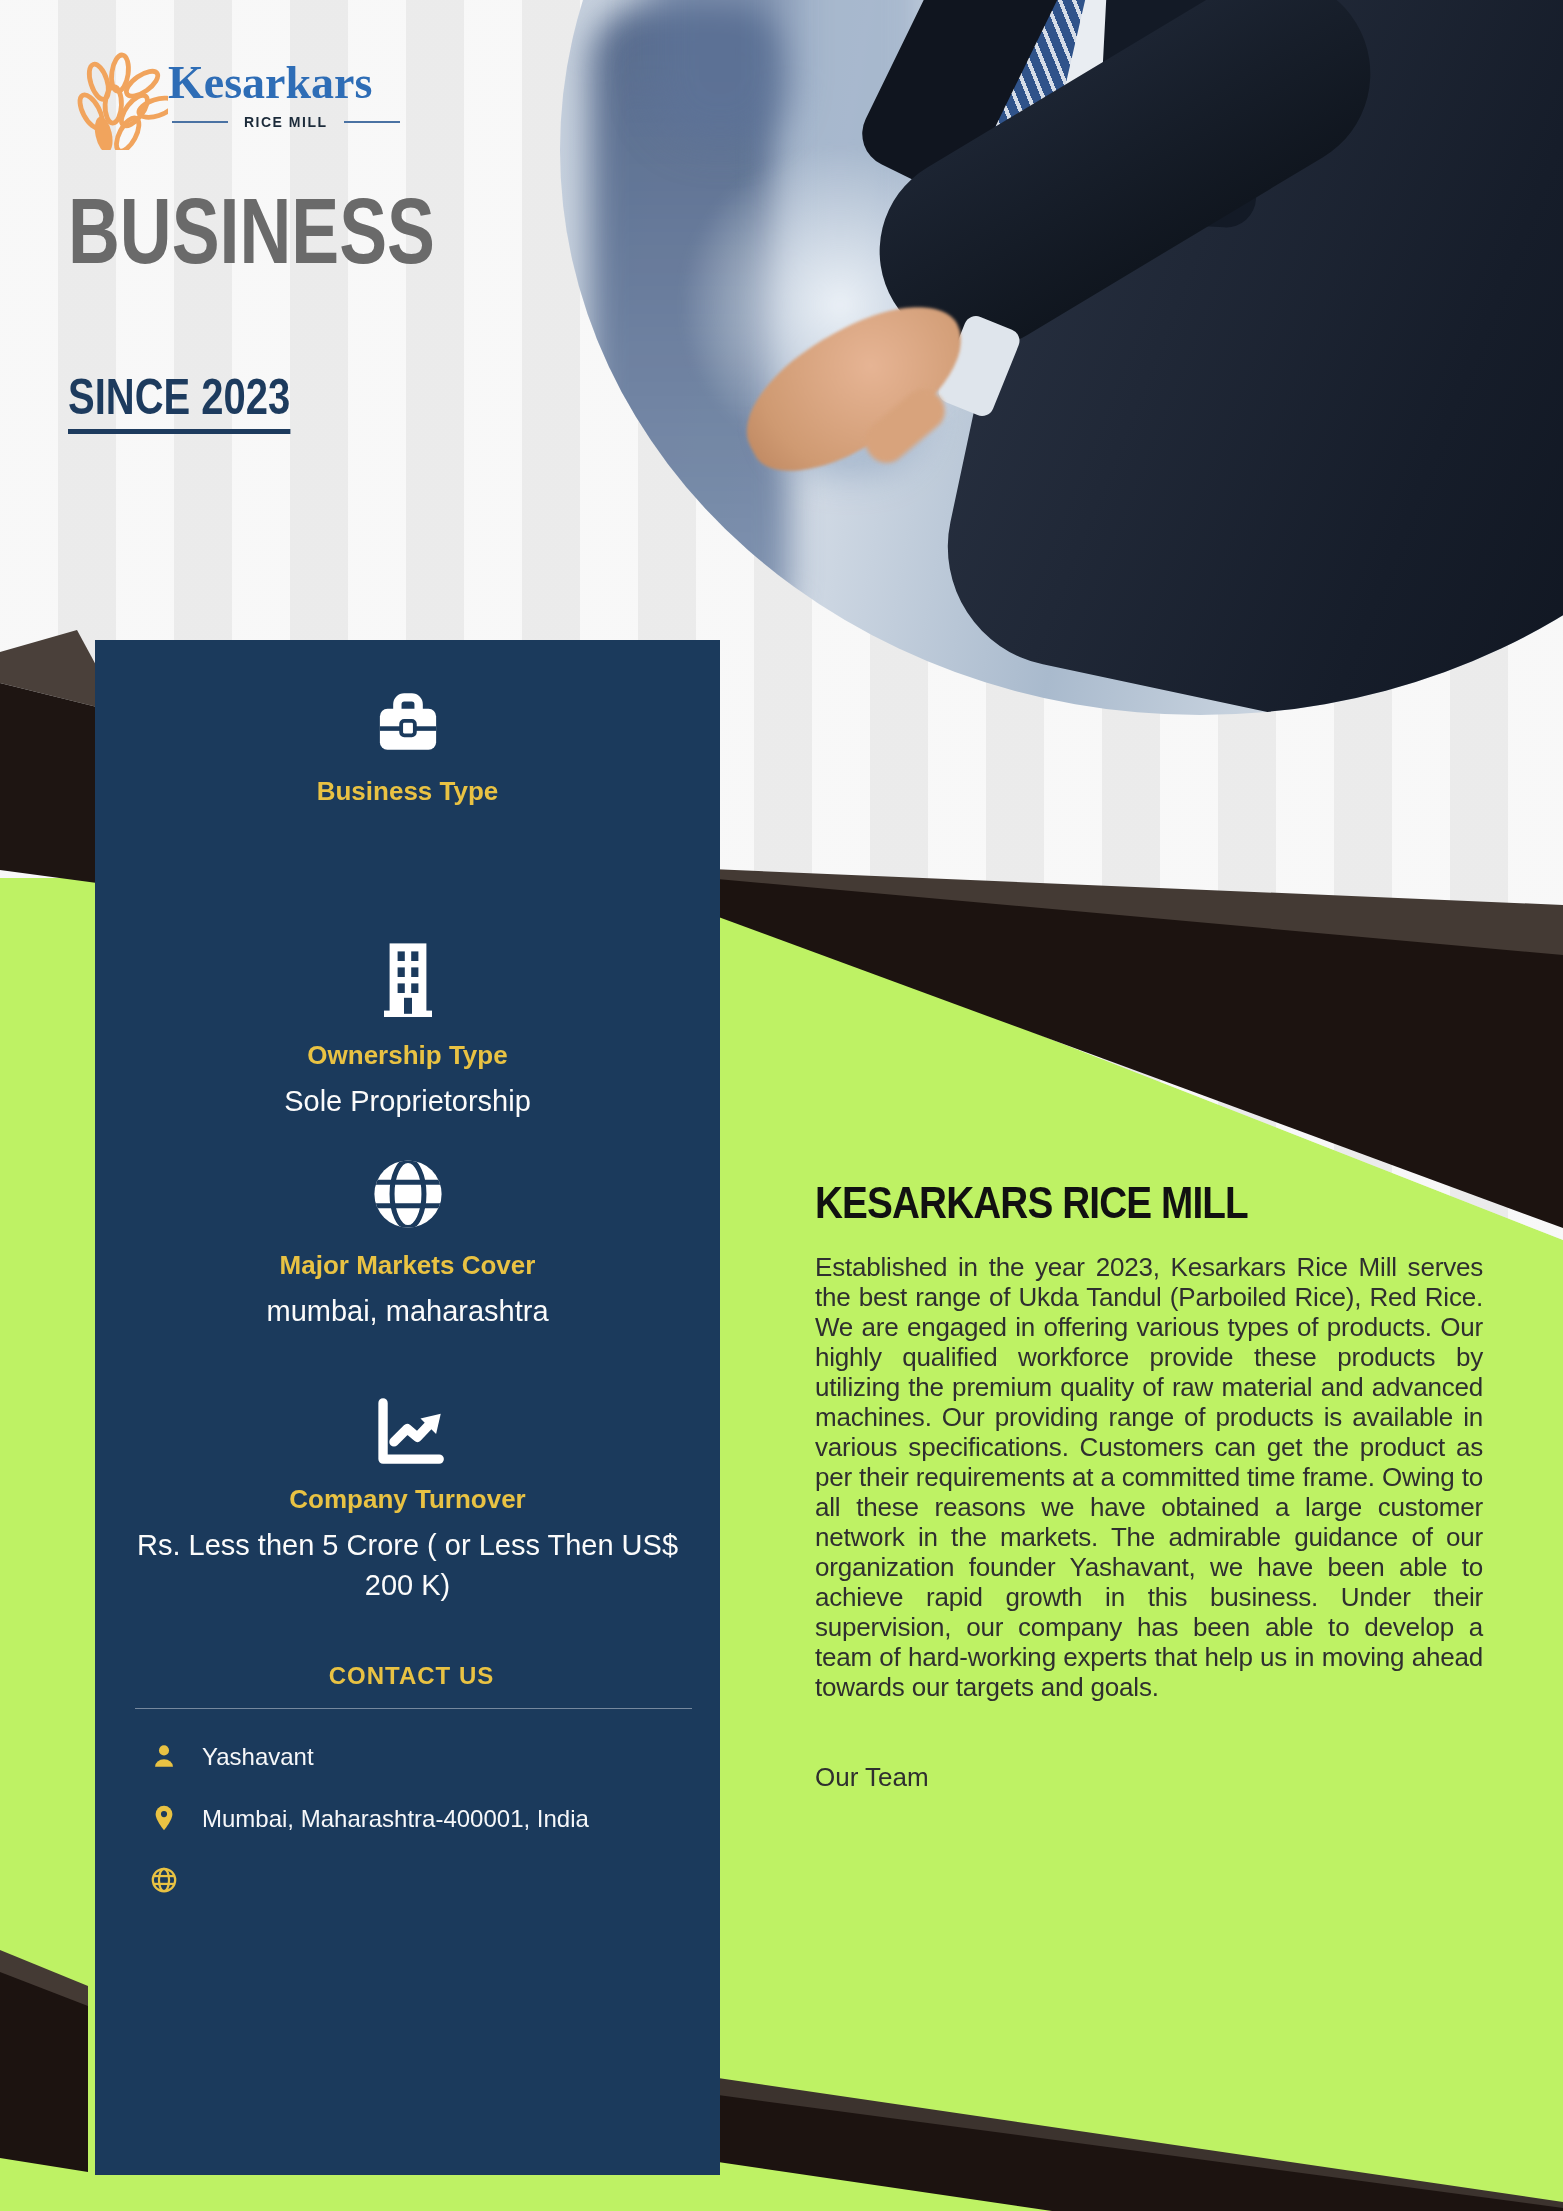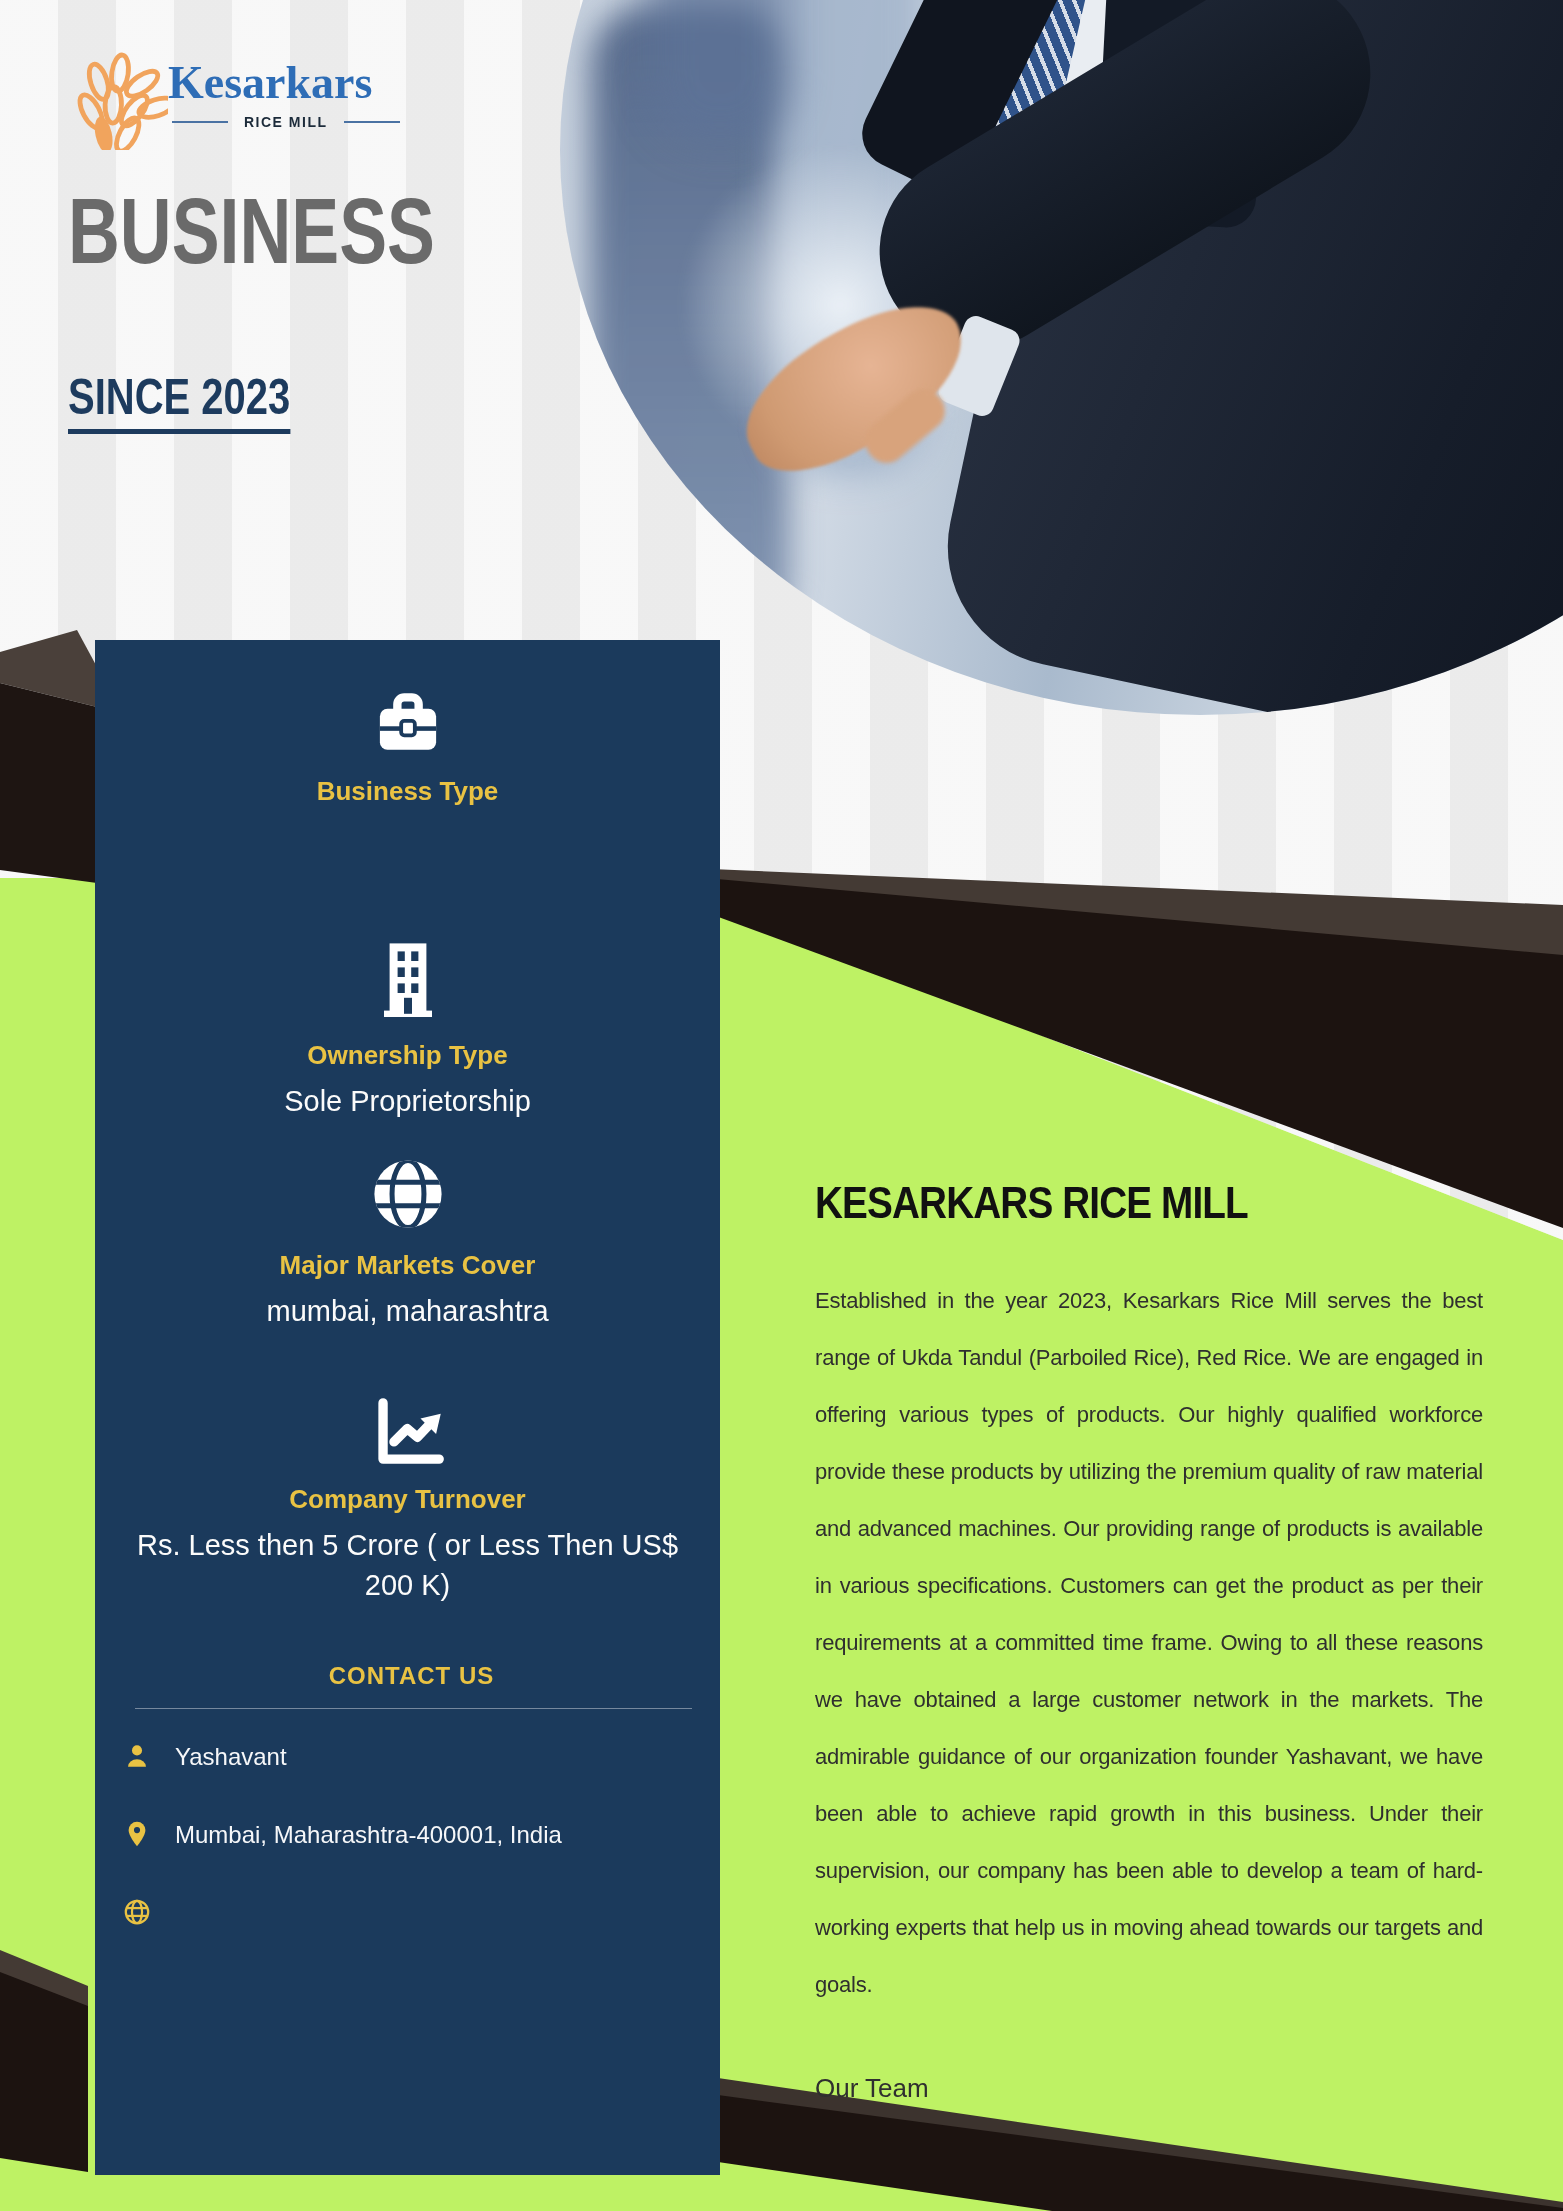--- a/index.html
+++ b/index.html
@@ -65,30 +65,30 @@
 
   
   .card{position:absolute;left:95px;top:640px;width:625px;height:1535px;background:#1b3a5c;z-index:4;}
   .sec{position:absolute;left:0;right:0;text-align:center;}
   .sec .icon{display:block;margin:0 auto;}
   .sec .label{margin-top:14px;font-size:26px;font-weight:700;color:#e9c243;}
   .sec .value{margin-top:10px;font-size:29px;color:#fbfbfb;line-height:40px;padding:0 28px;}
   .contact-h{position:absolute;left:8px;right:0;top:1022px;text-align:center;
         font-size:24px;font-weight:700;letter-spacing:1px;color:#e9c243;}
   .contact-div{position:absolute;left:40px;right:28px;top:1068px;border-top:1px solid rgba(255,255,255,.4);}
-  .contact-rows{position:absolute;left:28px;right:24px;top:1100px;display:flex;flex-direction:column;gap:44px;}
+  .contact-rows{position:absolute;left:55px;right:24px;top:1100px;display:flex;flex-direction:column;gap:28px;}
   .crow{display:flex;gap:24px;align-items:flex-start;}
   .crow .cicon{flex:0 0 28px;padding-top:2px;}
   .crow .ctext{font-size:24px;color:#f6f7f9;line-height:34px;overflow-wrap:anywhere;text-align:left;}
 
   
   .main-col{position:absolute;left:815px;top:1178px;width:668px;z-index:5;}
   .main-title{font-size:44px;font-weight:800;letter-spacing:-1px;color:#111;
         transform:scaleX(.88);transform-origin:left top;white-space:nowrap;}
-  .main-para{margin-top:44px;font-size:22px;line-height:57px;color:#2f2f2f;
+  .main-para{margin-top:24px;font-size:26px;line-height:30px;color:#2f2f2f;
         text-align:justify;letter-spacing:-0.2px;}
   .team-h{margin-top:60px;font-size:26px;color:#2f2f2f;}
   .team-t{margin-top:60px;font-size:26px;color:#2f2f2f;}
 </style>
 </head>
 <body>
 
 <div id="page">
 
   <div class="bg-top"></div>

